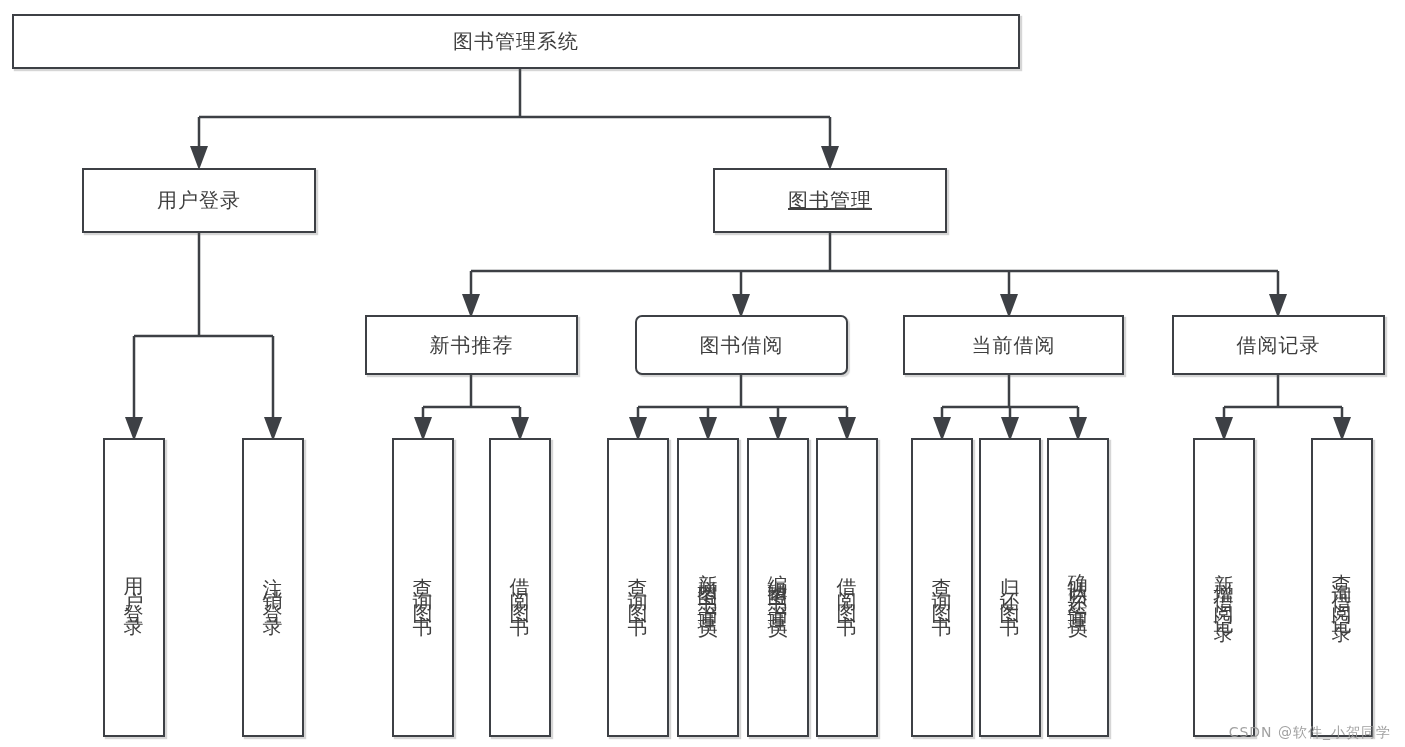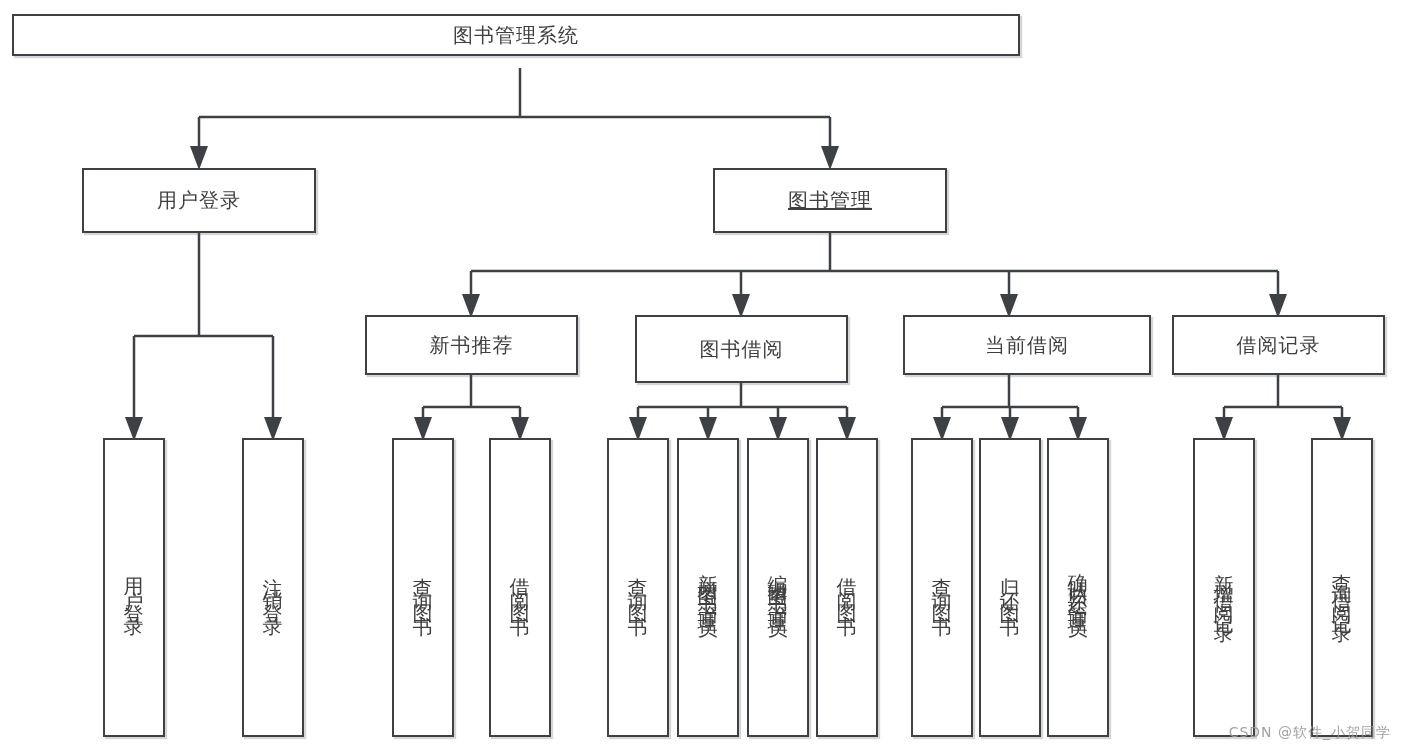--- a/index.html
+++ b/index.html
@@ -35,26 +35,26 @@
   }
   .leaf{white-space:normal;}
   .leaf .vtext{
     writing-mode:vertical-rl;
     text-orientation:mixed;
     line-height:1;
     letter-spacing:10px;
   }
 
   
-  #b-root{left:12px;top:14px;width:1008px;height:42px;}
+  #b-root{left:12px;top:14px;width:1008px;height:55px;}
   #b-user-login{left:82px;top:168px;width:234px;height:65px;}
   #b-book-mgmt{left:713px;top:168px;width:234px;height:65px;text-decoration:underline;}
   #b-new-books{left:365px;top:315px;width:213px;height:60px;justify-content:center;}
-  #b-book-borrow{left:635px;top:315px;width:213px;height:68px;}
-  #b-current-borrow{left:903px;top:315px;width:248px;height:60px;}
+  #b-book-borrow{left:635px;top:315px;width:213px;height:60px;border-radius:7px;}
+  #b-current-borrow{left:903px;top:315px;width:221px;height:60px;}
   #b-borrow-records{left:1172px;top:315px;width:213px;height:60px;}
 
   .leaf{top:438px;width:62px;height:299px;}
   #b-l-user-login{left:103px;}
   #b-l-logout{left:242px;}
   #b-l-nb-query{left:392px;}
   #b-l-nb-borrow{left:489px;}
   #b-l-bb-query{left:607px;}
   #b-l-bb-add{left:677px;}
   #b-l-bb-edit{left:747px;}

